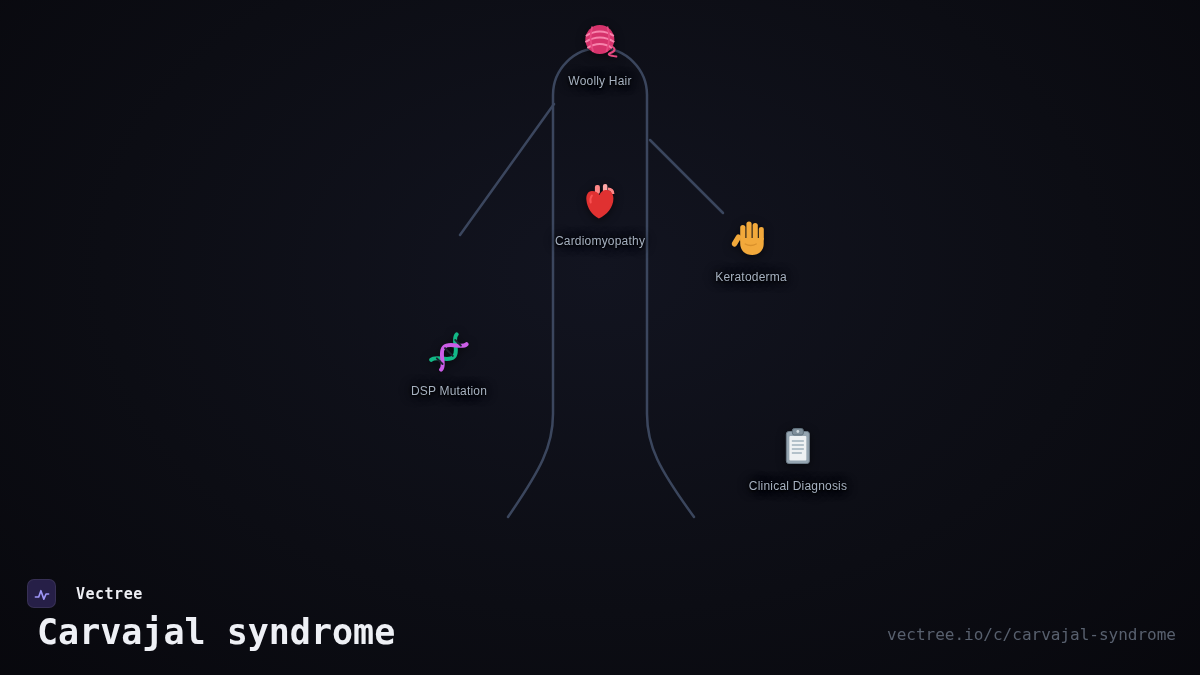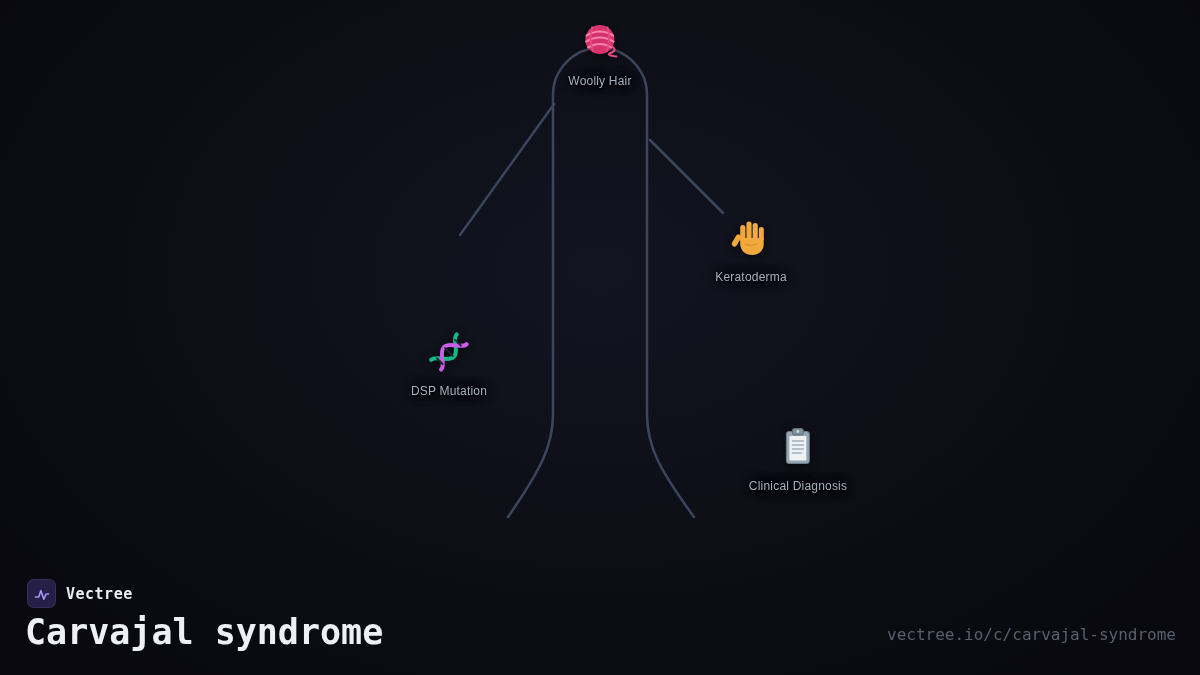--- a/index.html
+++ b/index.html
@@ -14,32 +14,32 @@
   .node{
     position:absolute;transform:translateX(-50%);
     display:flex;flex-direction:column;align-items:center;gap:12px;
     cursor:pointer;
   }
   .node .icon{width:40px;height:40px;filter:drop-shadow(0 2px 4px rgba(0,0,0,.55));}
   .node .label{
     font-size:12px;color:#a6b1c0;white-space:nowrap;letter-spacing:.2px;
     text-shadow:0 0 6px #000,0 1px 2px #000,0 0 12px rgba(0,0,0,.9);
   }
-  .brand-row{position:absolute;left:27px;top:579px;display:flex;align-items:center;gap:10px;}
+  .brand-row{position:absolute;left:27px;top:579px;display:flex;align-items:center;gap:20px;}
   .logo{
     width:29px;height:29px;border-radius:7px;background:#261f47;
     border:1px solid rgba(255,255,255,.08);
     display:flex;align-items:center;justify-content:center;box-sizing:border-box;
   }
   .brand-name{
     font-family:"DejaVu Sans Mono", monospace;font-weight:700;font-size:15px;
     color:#edeef3;letter-spacing:.5px;
   }
   .page-title{
-    position:absolute;left:25px;top:611px;margin:0;
+    position:absolute;left:37px;top:611px;margin:0;
     font-family:"DejaVu Sans Mono", monospace;font-weight:700;font-size:35px;
     color:#eef0f5;letter-spacing:0;line-height:1.2;white-space:nowrap;
   }
   .page-url{
     position:absolute;right:24px;top:625px;
     font-family:"DejaVu Sans Mono", monospace;font-size:16px;color:#58606e;
     letter-spacing:0;white-space:nowrap;
   }
 </style>
 </head>
@@ -61,20 +61,30 @@
       <path d="M5.5 14 Q19.5 5 33.5 14" fill="none" stroke="#f783ac" stroke-width="1.8"></path>
       <path d="M5 20 Q19.5 11 34 20" fill="none" stroke="#f783ac" stroke-width="1.8"></path>
       <path d="M7 26 Q19.5 18 32 26" fill="none" stroke="#f783ac" stroke-width="1.8"></path>
       <path d="M12 4.5 Q8 17 13 30" fill="none" stroke="#e64980" stroke-width="1.8"></path>
       <path d="M27 4.5 Q31 17 26 30" fill="none" stroke="#e64980" stroke-width="1.8"></path>
       <path d="M31 24 Q38 28 30 31 Q25 33 36 34.5" fill="none" stroke="#e64980" stroke-width="2" stroke-linecap="round"></path>
     </svg>
     <span class="label">Woolly Hair</span>
   </div>
 
+  <div class="node" style="left:600px;top:182px">
+    <svg class="icon" viewBox="0 0 40 40">
+      <rect x="15" y="3" width="5" height="9" rx="2" fill="#ff8787"></rect>
+      <rect x="23" y="2" width="4.5" height="9" rx="2" fill="#ffa8a8"></rect>
+      <path d="M28 7 q5 0 5 5" stroke="#ff8787" stroke-width="3" fill="none"></path>
+      <path d="M12 9 C8 9 6 13 6.5 18 C7.2 26 12 33 19 36.5 C27 33 33.5 25 33.5 16.5 C33.5 10.5 29.5 7.5 25.5 8 C22.5 8.4 20.5 10.5 19.5 13 C18 10.5 15.5 9 12 9 Z" fill="#e03131"></path>
+      <path d="M12 13.5 q-2.2 3 -1.2 7" stroke="#fa5252" stroke-width="2" fill="none" stroke-linecap="round"></path>
+    </svg>
+    <span class="label">Cardiomyopathy</span>
+  </div>
 
   <div class="node" style="left:751px;top:218px">
     <svg class="icon" viewBox="0 0 40 40">
       <g fill="#f2a93b">
         <rect x="9" y="7" width="5.2" height="17" rx="2.6"></rect>
         <rect x="15.2" y="3.5" width="5.2" height="19" rx="2.6"></rect>
         <rect x="21.4" y="5" width="5.2" height="18" rx="2.6"></rect>
         <rect x="27.6" y="9" width="5" height="14" rx="2.5"></rect>
         <rect x="2.5" y="16" width="5.5" height="13" rx="2.75" transform="rotate(30 5.25 22.5)"></rect>
         <path d="M9 20 h23.5 v6 c0 6.5 -5 11 -11.5 11 c-7 0 -12 -4.5 -12 -11.5 Z"></path>

